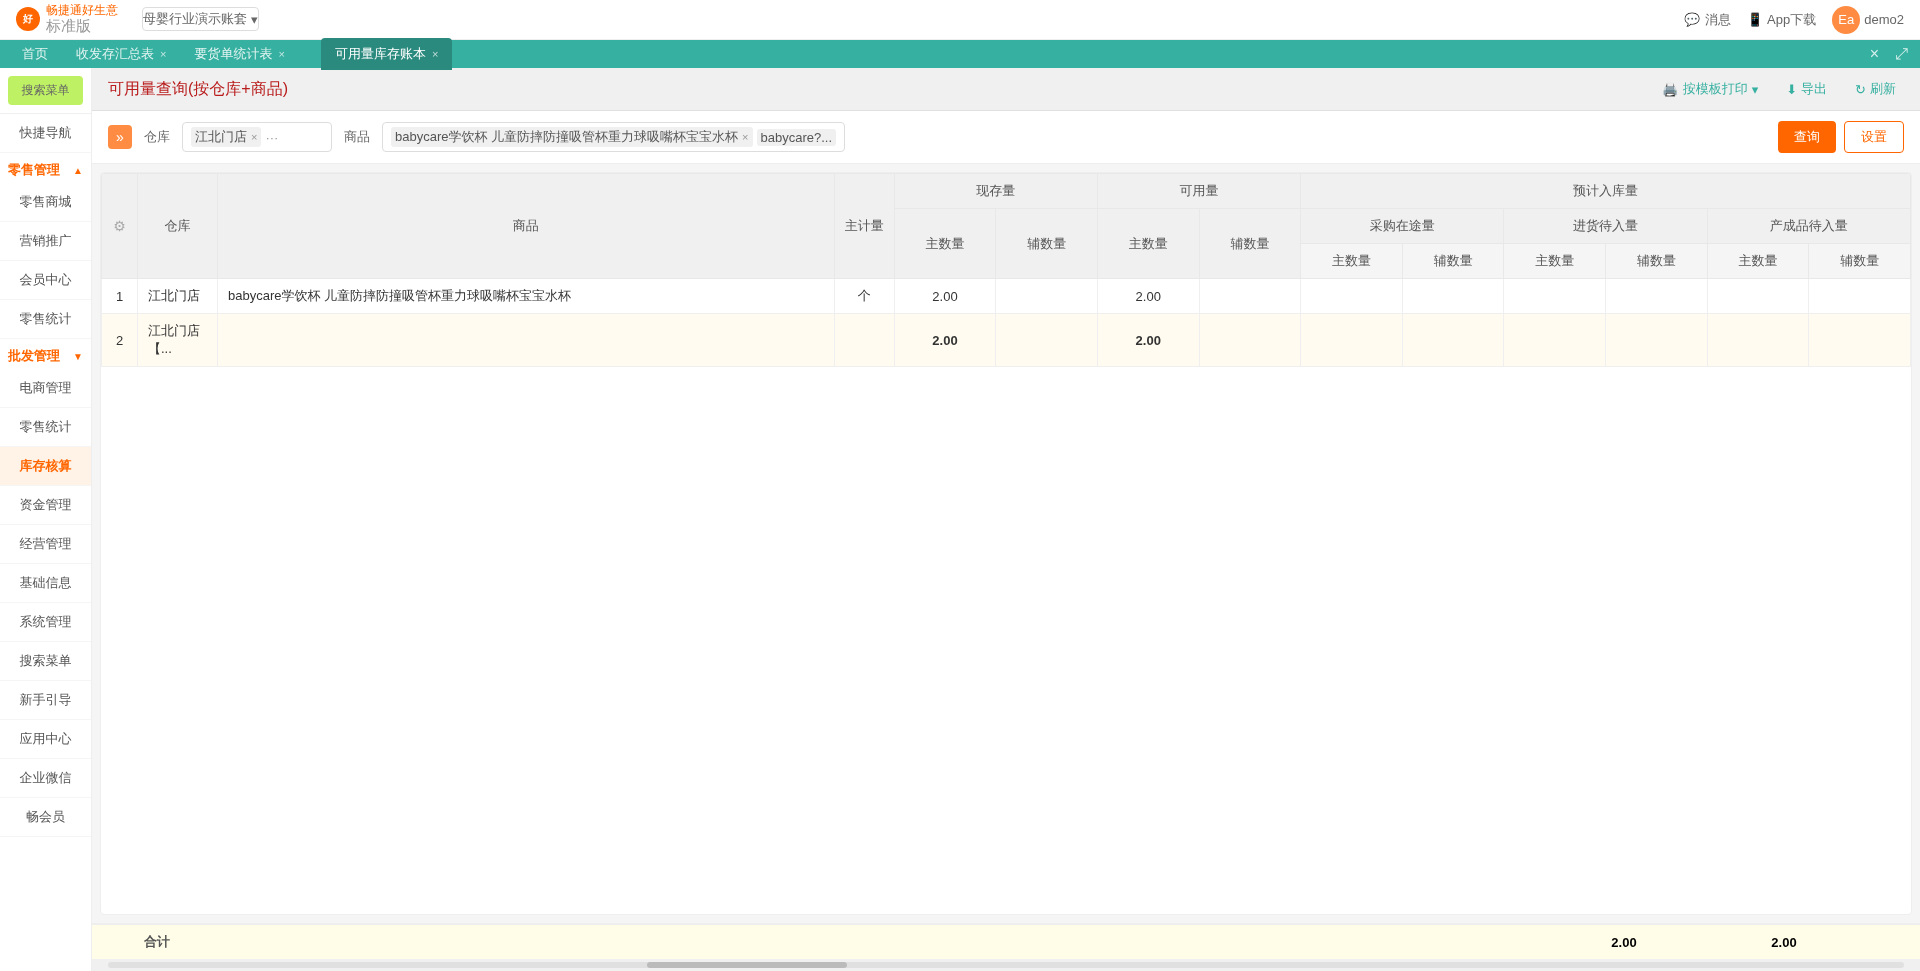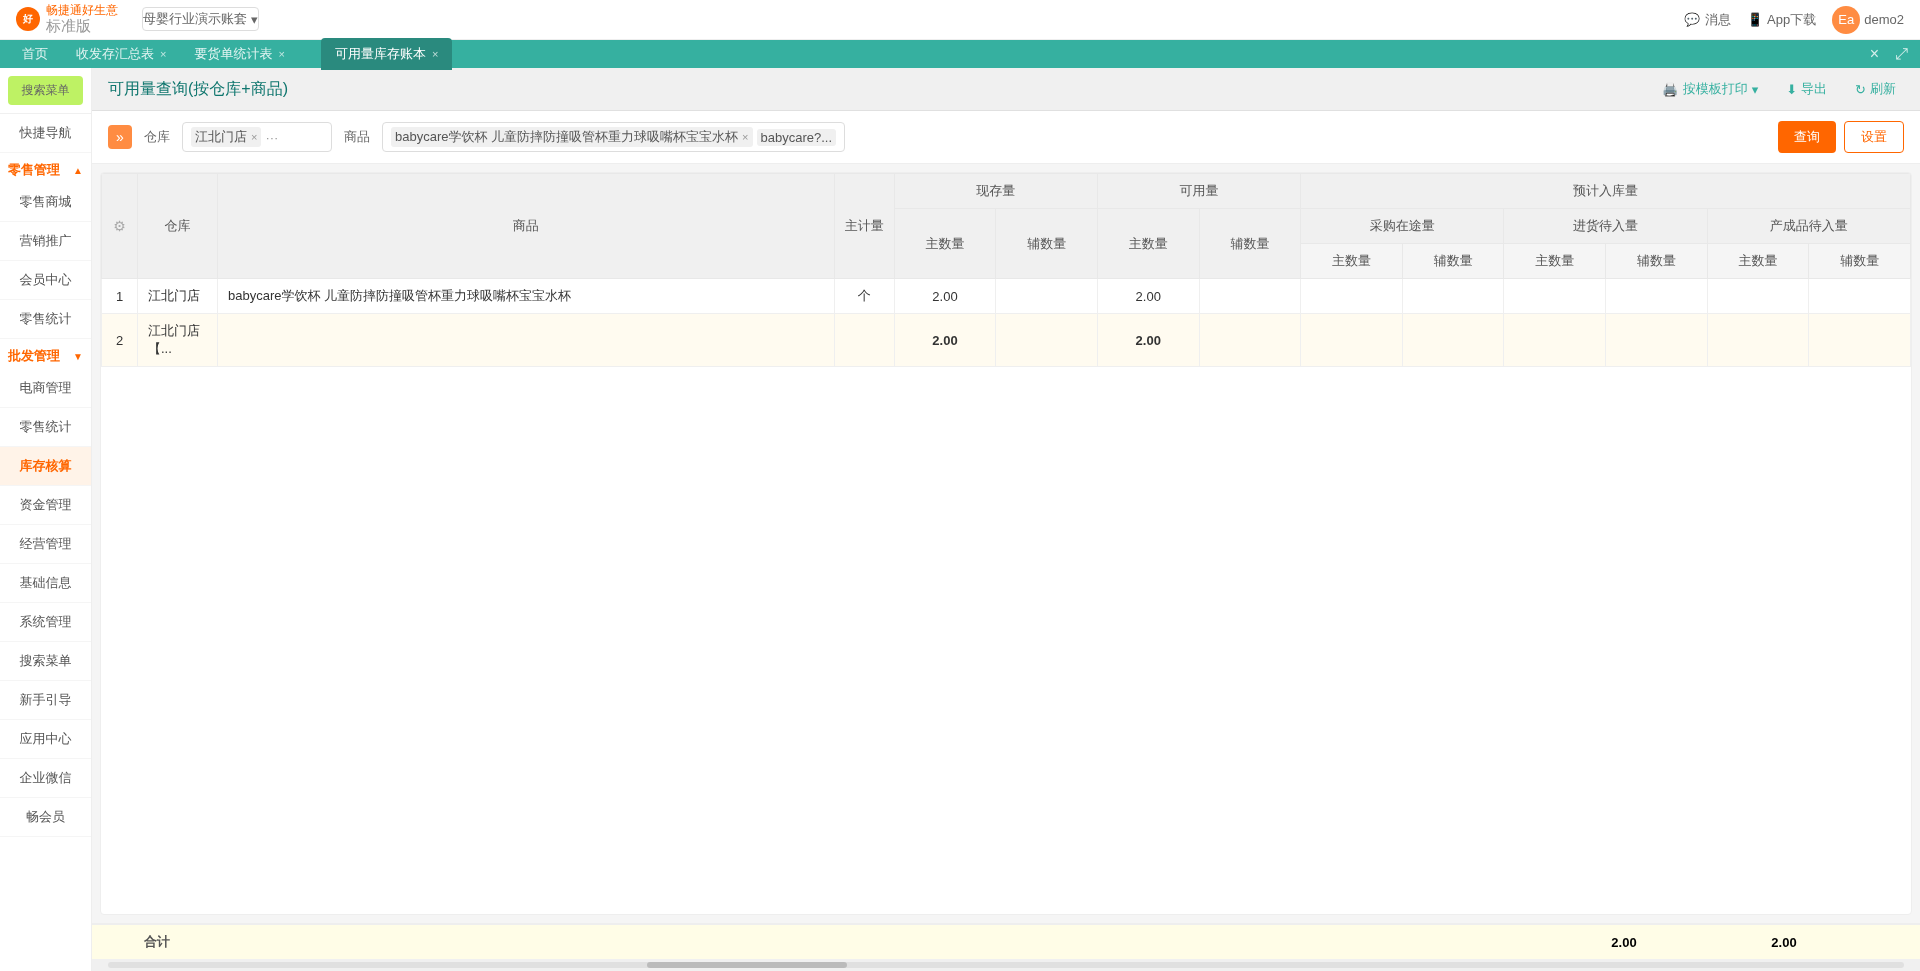--- a/index.html
+++ b/index.html
@@ -126,21 +126,21 @@
     
     .page-header {
       background: #f0f0f0;
       padding: 8px 16px;
       display: flex;
       align-items: center;
       justify-content: space-between;
       border-bottom: 1px solid #e0e0e0;
       flex-shrink: 0;
     }
-    .page-title { font-size: 16px; color: #0f766e; font-weight: 500; }
+    .page-title { font-size: 16px; color: #b91c1c; font-weight: 500; }
     .header-actions { display: flex; align-items: center; gap: 12px; }
     .header-action-btn {
       display: flex; align-items: center; gap: 4px;
       color: #36b0a0; cursor: pointer; font-size: 13px;
       border: none; background: none; padding: 4px 8px;
     }
 
     
     .filter-bar {
       background: white;

